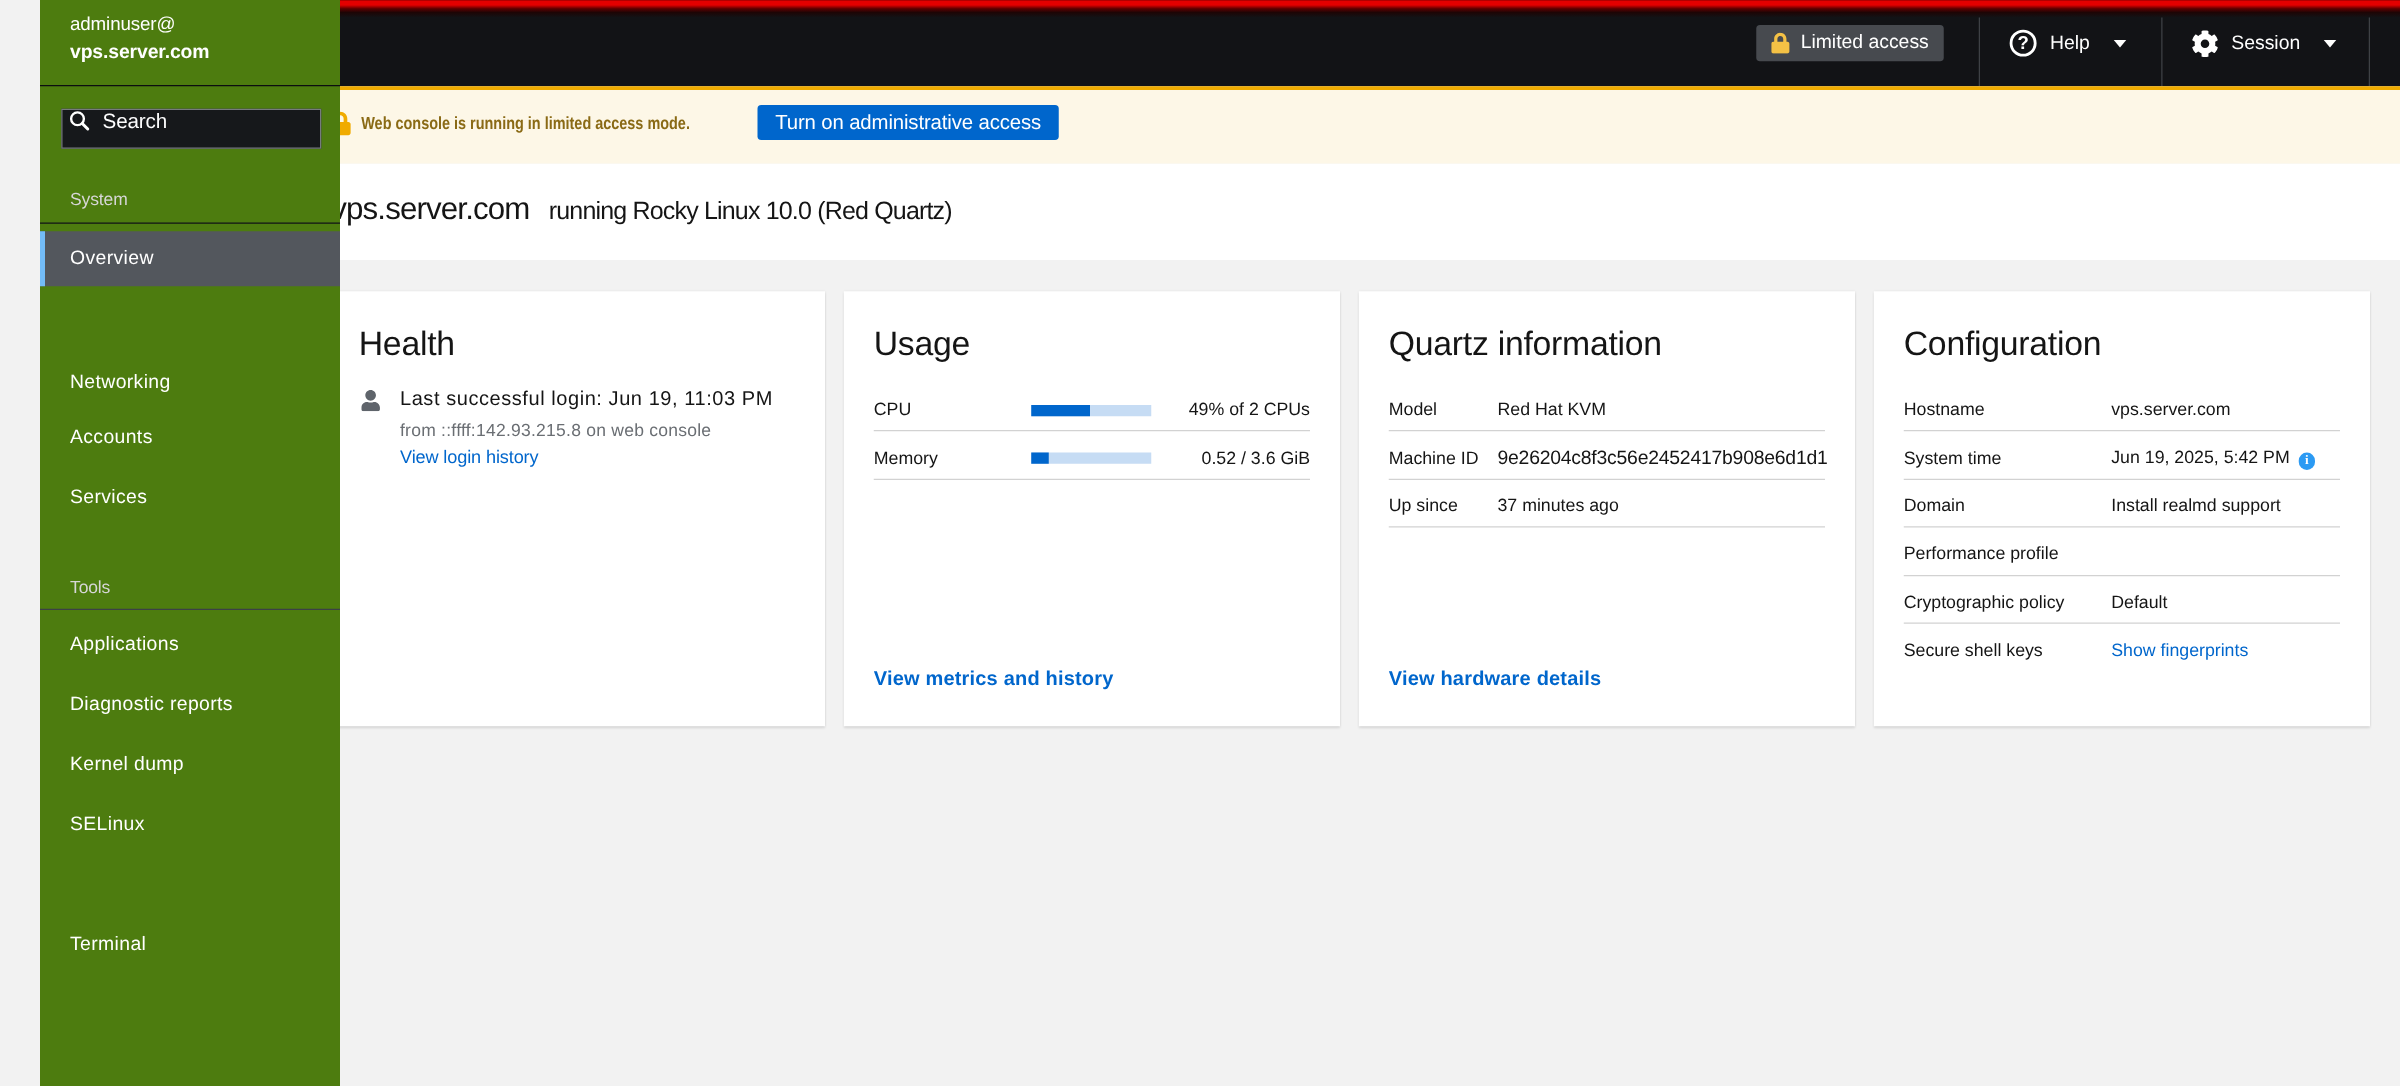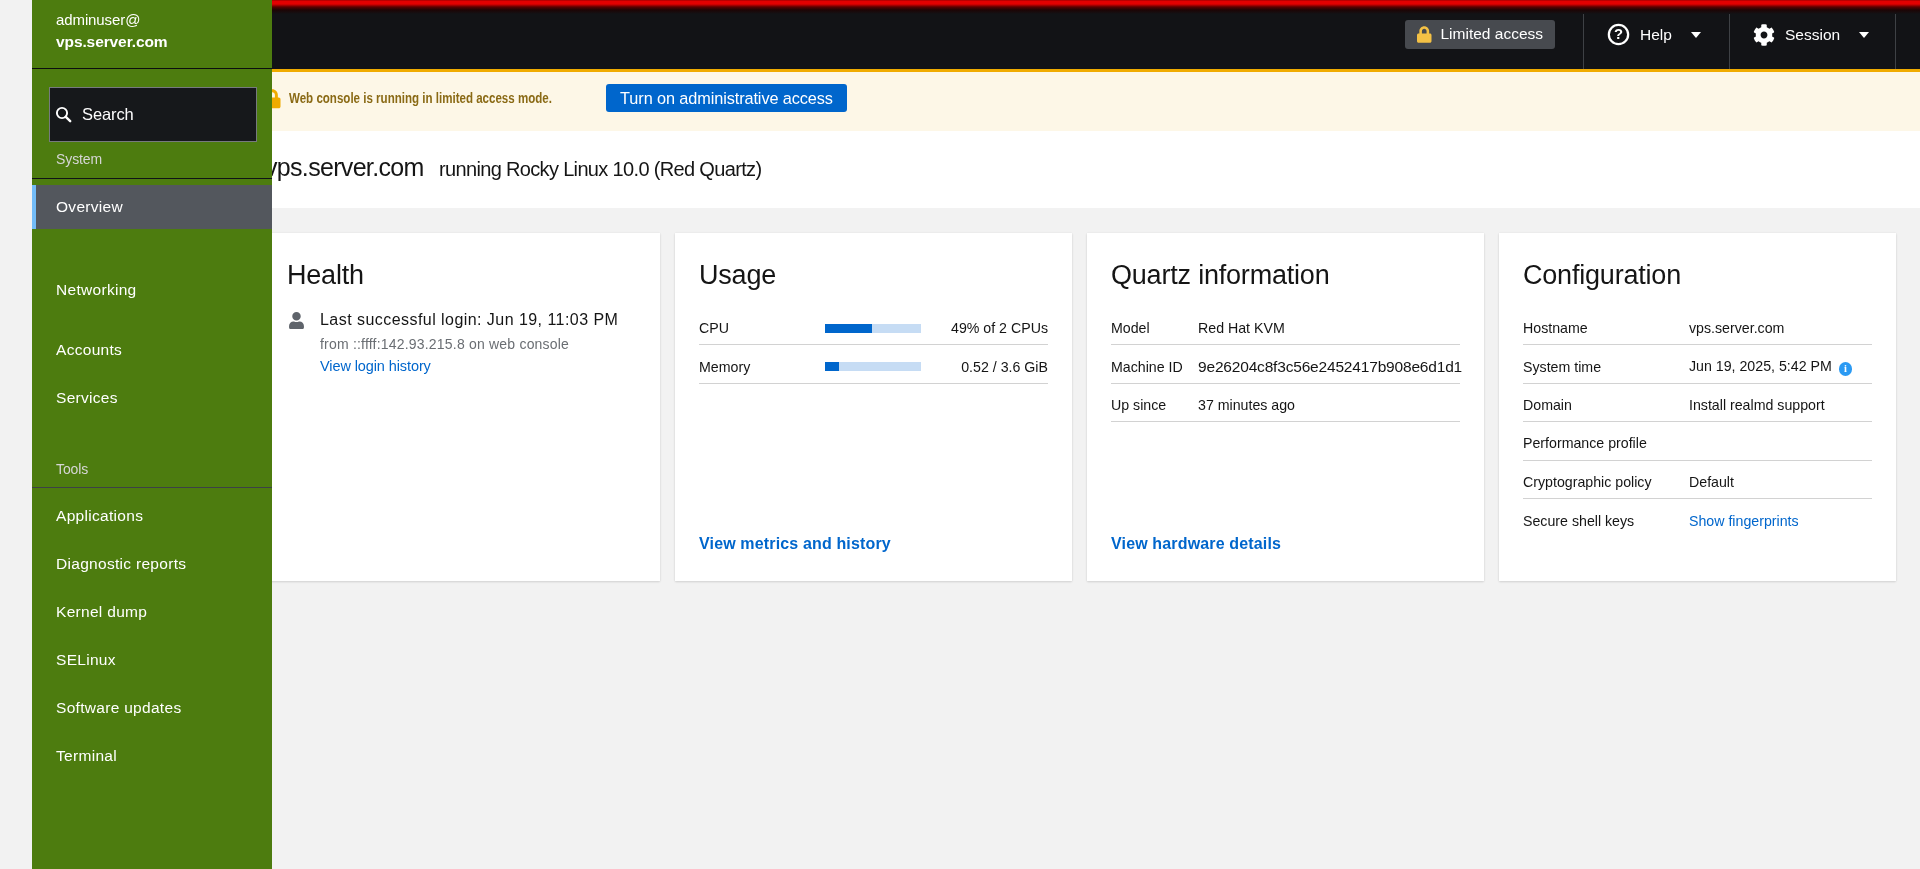--- a/index.html
+++ b/index.html
@@ -6,21 +6,21 @@
   * { margin:0; padding:0; box-sizing:border-box; }
   html,body { width:1920px; height:869px; overflow:hidden; }
   body { font-family:"Liberation Sans", sans-serif; background:#f2f2f2; position:relative; }
   #root { position:absolute; inset:0; width:1920px; height:869px; }
 
   
   #sidebar { position:absolute; left:0; top:0; width:240px; height:869px; background:#4d7c0f; z-index:5;margin-left:32px; }
   #userblock { position:absolute; left:0; top:0; width:240px; height:69px; border-bottom:1px solid #0c0e10; }
   #userblock .u1 { position:absolute; left:24px; top:11px; font-size:15px; color:#fff; letter-spacing:-0.1px; }
   #userblock .u2 { position:absolute; left:24px; top:33px; font-size:15.5px; font-weight:700; color:#fff; letter-spacing:-0.1px; }
-  #searchbox { position:absolute; left:17px; top:87px; width:208px; height:55px; background:#16181b; border:1px solid #767a7e; display:flex; align-items:center; }
+  #searchbox { position:absolute; left:17px; top:87px; width:208px; height:32px; background:#16181b; border:1px solid #767a7e; display:flex; }
   #searchbox svg { margin-left:5px; }
   #searchbox .ph { color:#fdfdfe; font-size:16.5px; margin-left:10px; letter-spacing:-0.1px; }
   .navsec-label { position:absolute; left:24px; font-size:14px; color:#d6d6d6; letter-spacing:-0.1px; }
   .navsec-rule { position:absolute; left:0; width:240px; height:1px; background:#3c4146; }
   .navitem { position:absolute; left:0; width:240px; height:44px; line-height:44px; padding-left:24px; color:#fff; font-size:15.5px; letter-spacing:0.3px; }
   .navitem.current { background:#53575d; border-left:4px solid #73bcf7; padding-left:20px; }
   #navtoprule { position:absolute; left:0; top:178px; width:240px; height:1px; background:#101317; }
 
   
   #topbar { position:absolute; left:240px; top:0; width:1680px; height:88px;
@@ -198,26 +198,25 @@
     <div id="searchbox">
       <svg width="17" height="17" viewBox="0 0 17 17">
           <circle cx="7" cy="7" r="5.1" fill="none" stroke="#fff" stroke-width="1.9"></circle>
           <line x1="10.8" y1="10.8" x2="15.2" y2="15.2" stroke="#fff" stroke-width="2.4" stroke-linecap="round"></line>
         </svg>
       <span class="ph">Search</span>
     </div>
     <div class="navsec-label" style="top:151px">System</div>
     <div id="navtoprule"></div>
     <div class="navitem current" style="top:185px">Overview</div>
-    <div class="navitem" style="top:268px">Networking</div>
+    <div class="navitem" style="top:284px">Networking</div>
     <div class="navitem" style="top:376px">Services</div>
     <div class="navitem" style="top:328px">Accounts</div>
     <div class="navsec-label" style="top:461px">Tools</div>
     <div class="navsec-rule" style="top:487px"></div>
     <div class="navitem" style="top:494px">Applications</div>
     <div class="navitem" style="top:542px">Diagnostic reports</div>
     <div class="navitem" style="top:590px">Kernel dump</div>
     <div class="navitem" style="top:638px">SELinux</div>
-    <div class="navitem" style="top:686px">Software updates</div>
     <div class="navitem" style="top:734px">Terminal</div>
   </div>
 
 </div>
 
 </body></html>

